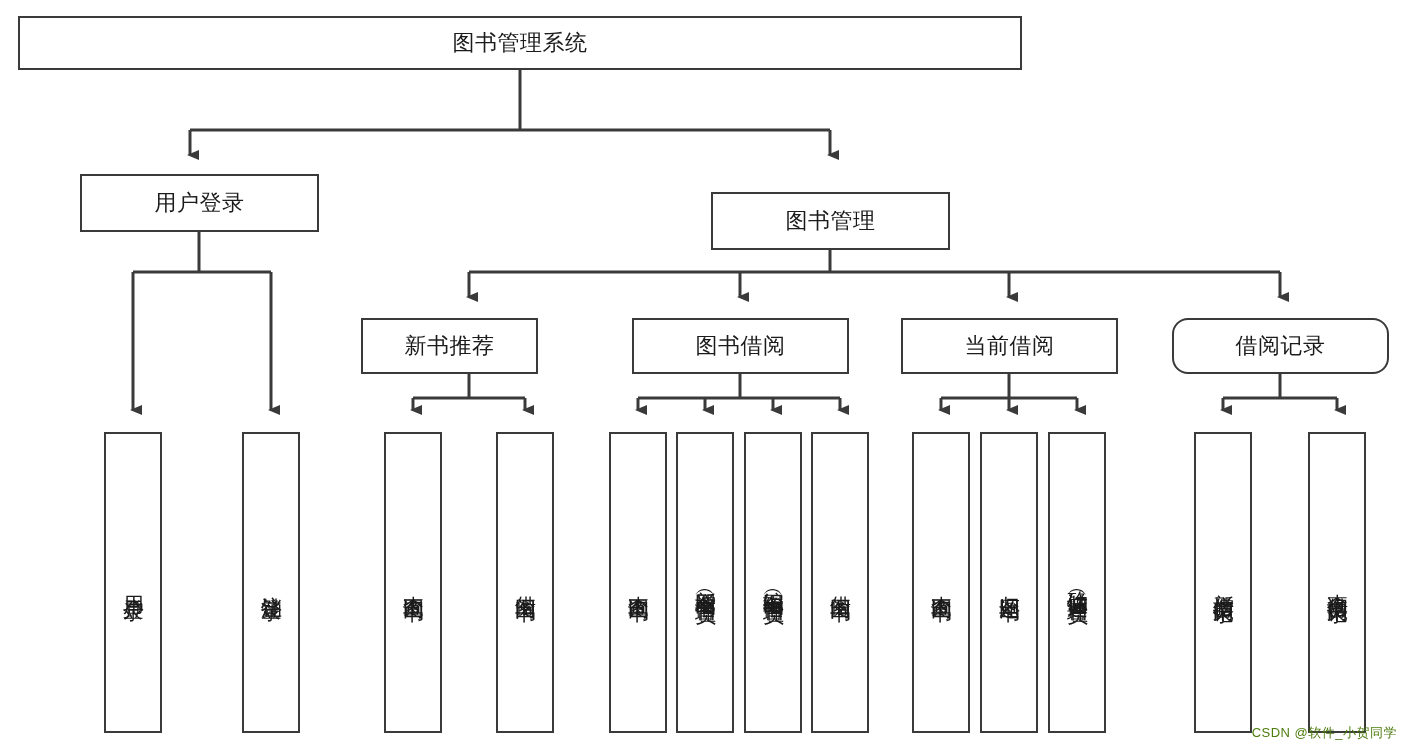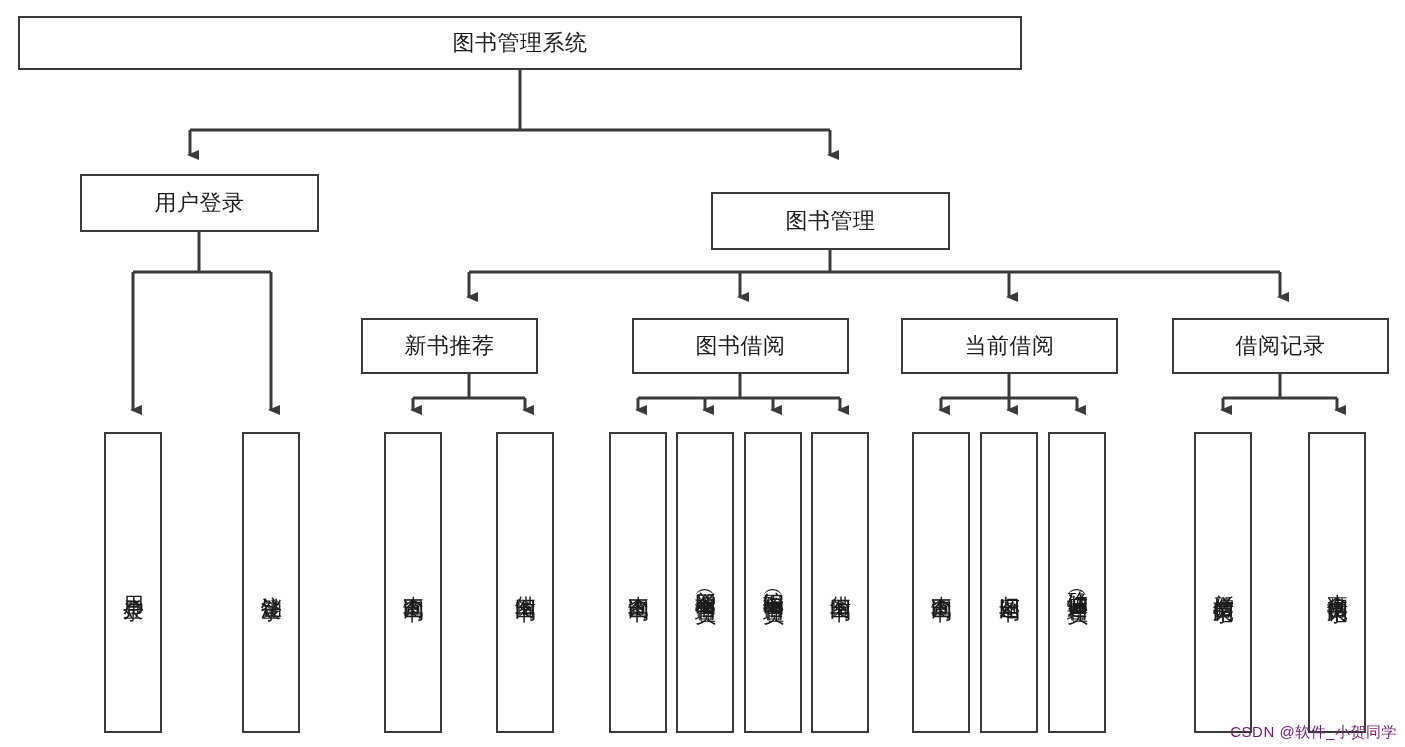--- a/index.html
+++ b/index.html
@@ -51,22 +51,22 @@
     line-height: 1.28;
     letter-spacing: 2px;
     white-space: nowrap;
     display: block;
     text-align: center;
   }
   .watermark {
     position: absolute;
     right: 8px;
     bottom: 5px;
-    font-size: 15px;
-    color: #701a75;
+    font-size: 13px;
+    color: #4d7c0f;
     letter-spacing: 0.5px;
     user-select: none;
     white-space: nowrap;
   }
 </style>
 </head>
 <body>
 
 <div id="canvas">
 
@@ -133,21 +133,21 @@
 
   <div class="node horiz" style="left:361px; top:318px; width:177px; height:56px;">
     <span>新书推荐</span>
   </div>
   <div class="node horiz" style="left:632px; top:318px; width:217px; height:56px;">
     <span>图书借阅</span>
   </div>
   <div class="node horiz" style="left:901px; top:318px; width:217px; height:56px;">
     <span>当前借阅</span>
   </div>
-  <div class="node horiz" style="left:1172px; top:318px; width:217px; height:56px;">
+  <div class="node horiz" style="left:1172px; top:318px; width:217px; height:56px;border-radius:16px;">
     <span>借阅记录</span>
   </div>
 
   <div class="node vert" style="left:104px; top:432px; width:58px; height:301px;">
     <span class="vtext">用户登录</span>
   </div>
   <div class="node vert" style="left:242px; top:432px; width:58px; height:301px;">
     <span class="vtext">注销登录</span>
   </div>
 

